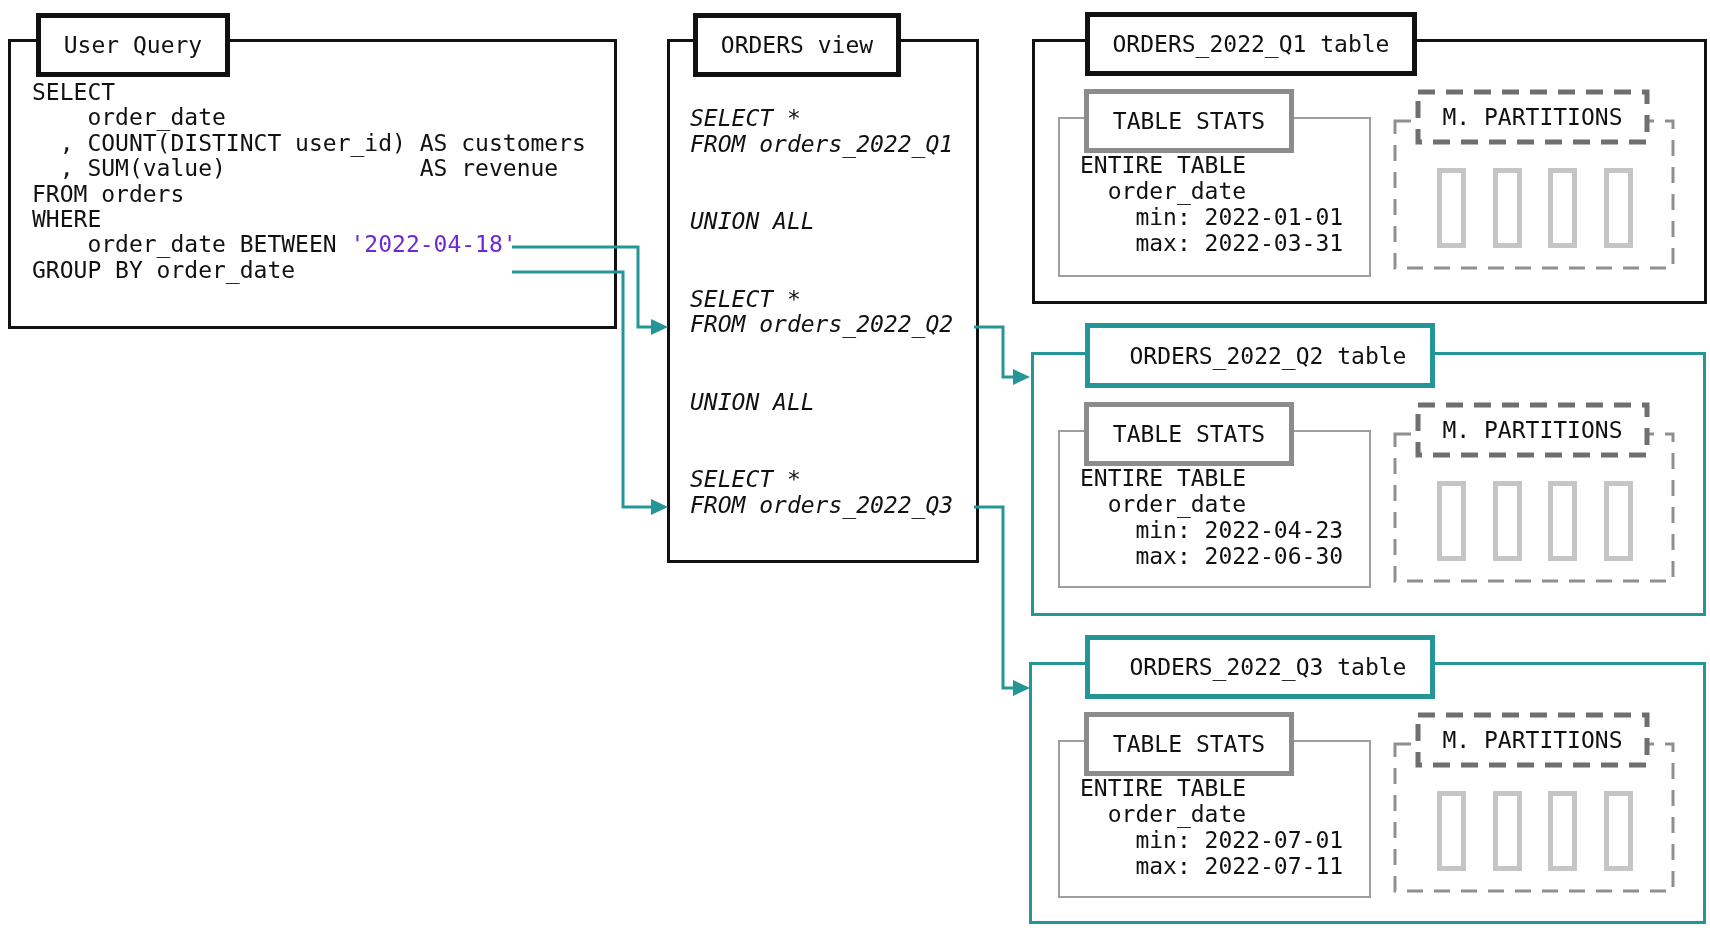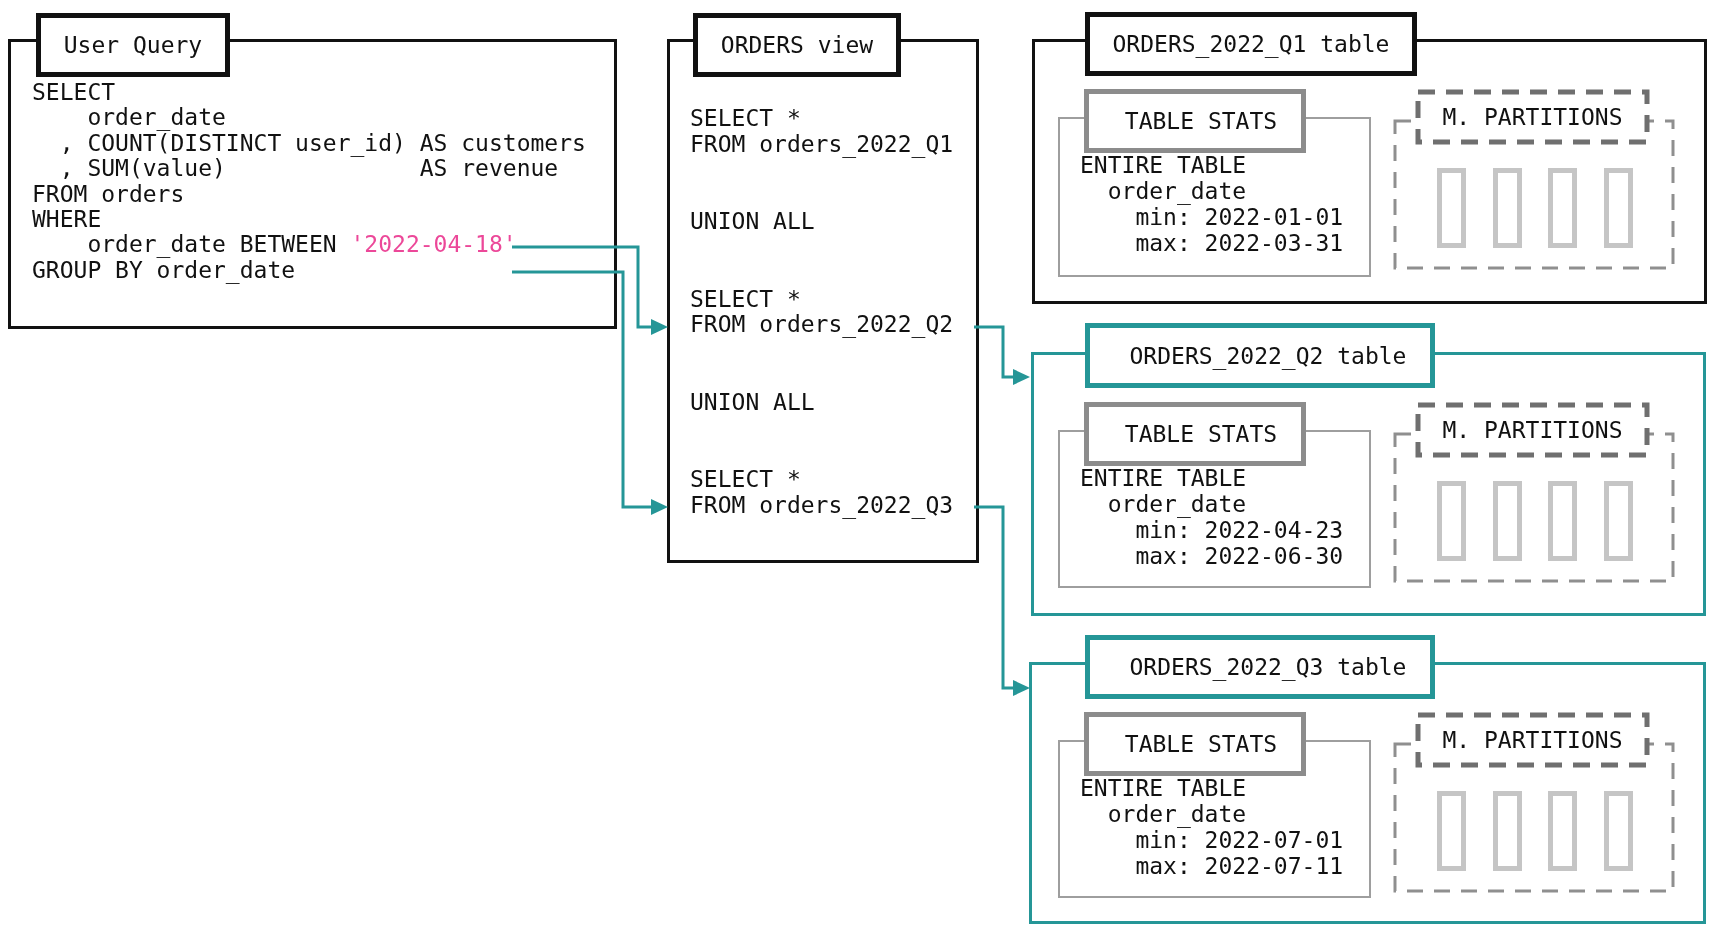--- a/index.html
+++ b/index.html
@@ -10,40 +10,40 @@
   .frame.teal{border-color:#259697;}
   
   .title-box{position:absolute;border:5px solid #111;background:#fff;z-index:3;
              display:flex;align-items:center;justify-content:center;
              font-size:23px;white-space:pre;}
   .title-box.teal{border-color:#259697;padding-left:16px;}
   .title-box.gray{border-color:#8c8c8c;}
   
   .code{position:absolute;z-index:3;font-size:23px;}
   .code .ln{height:25.4px;line-height:25.4px;white-space:pre;}
-  .code.ov .ln{height:25.8px;line-height:25.8px;}
+  .code.ov .ln{height:25.8px;line-height:25.8px;font-style:italic;}
   .code.stats .ln{height:26px;line-height:26px;}
-  .teal-text{color:#ec4899;}
+  .teal-text{color:#6d28d9;}
   
   .f-uq{left:8px;top:39px;width:603px;height:284px;}
   .t-uq{left:36px;top:13px;width:184px;height:54px;}
   .c-uq{left:32px;top:80px;}
   
   .f-ov{left:667px;top:39px;width:306px;height:518px;}
   .t-ov{left:693px;top:13px;width:198px;height:54px;}
   .c-ov{left:690px;top:106px;}
   
   .f-q1{left:1032px;top:39px;width:669px;height:259px;}
   .f-q2{left:1031px;top:352px;width:669px;height:258px;}
   .f-q3{left:1029px;top:662px;width:671px;height:256px;}
   .t-q1{left:1085px;top:12px;width:322px;height:54px;}
   .t-q2{left:1085px;top:323px;width:324px;height:55px;}
   .t-q3{left:1085px;top:635px;width:324px;height:54px;}
   .st-q1{left:1084px;top:89px;}  .st-q2{left:1084px;top:402px;}  .st-q3{left:1084px;top:712px;}
-  .stats-title{width:200px;height:54px;padding-left:12px;}
+  .stats-title{width:200px;height:54px;}
   .sb{position:absolute;border:2px solid #9e9e9e;background:#fff;z-index:1;width:309px;left:1058px;}
   .sb-q1{top:117px;height:156px;}  .sb-q2{top:430px;height:154px;}  .sb-q3{top:740px;height:154px;}
   .sc-q1{left:1080px;top:152px;}  .sc-q2{left:1080px;top:465px;}  .sc-q3{left:1080px;top:775px;}
   
   .pt{position:absolute;left:1418px;width:229px;height:50px;z-index:3;
       display:flex;align-items:center;justify-content:center;font-size:23px;white-space:pre;}
   .pt-q1{top:92px;}  .pt-q2{top:405px;}  .pt-q3{top:715px;}
   
   .pc{position:absolute;width:29px;height:80px;border:5px solid #c5c5c5;background:#fff;
       box-sizing:border-box;z-index:1;}

